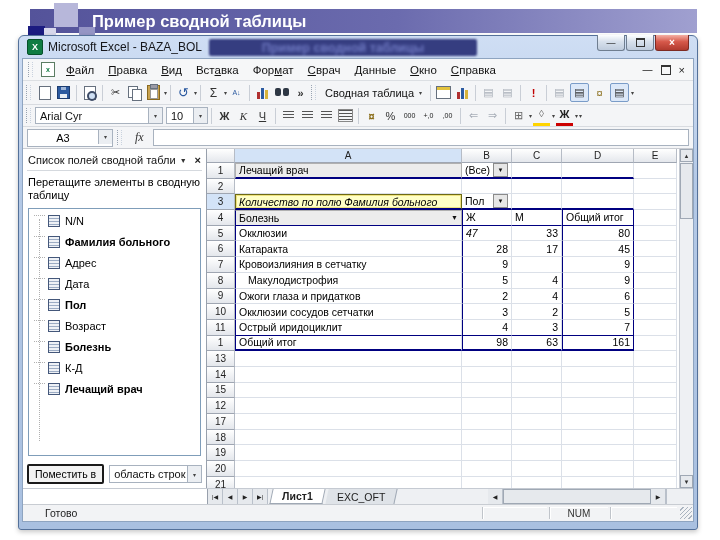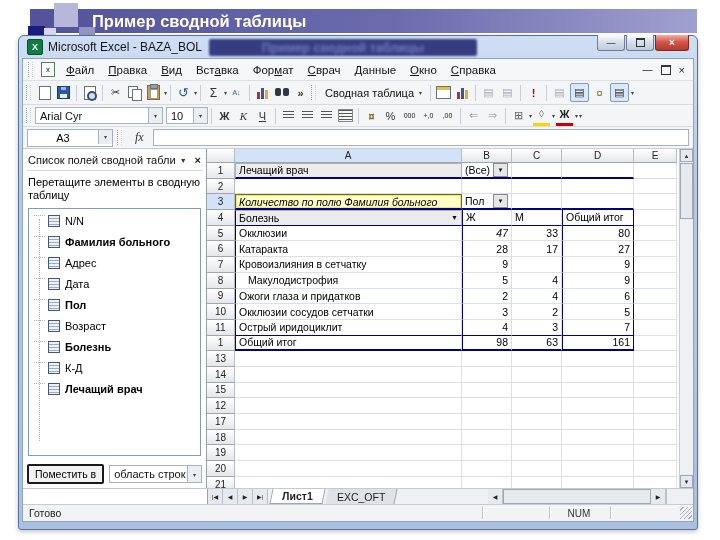--- a/index.html
+++ b/index.html
@@ -152,21 +152,21 @@
   .tnav{width:14px;display:flex;align-items:center;justify-content:center;font-size:6px;color:#222;
     background:#e6e9ed;border-right:1px solid #b9c0ca;flex:none;}
   .sheettab{padding:0 10px;display:flex;align-items:center;font-size:10.5px;color:#222;
     background:#dfe3e8;border-right:1px solid #9fa8b4;transform:skewX(-12deg);margin-left:3px;}
   .sheettab span{transform:skewX(12deg);}
   .sheettab.active{background:#fff;font-weight:bold;border:1px solid #9fa8b4;border-top:none;}
   .tabfill{flex:1;}
   .hthumb{width:148px;background:#e6e9ed;border:1px solid #9fa8b4;box-sizing:border-box;flex:none;margin:0;}
   .tdiv{width:4px;flex:none;border-left:1px solid #b9c0ca;}
   .statusbar{height:16px;display:flex;align-items:center;background:#f2f3f5;border-top:1px solid #c8ccd2;
-    font-size:10.5px;color:#222;padding-left:6px;}
+    font-size:10.5px;color:#222;padding-left:22px;}
   .sseg{height:12px;border-left:1px solid #c0c4ca;box-shadow:inset 1px 1px 0 #fff;margin-left:2px;
     display:flex;align-items:center;justify-content:center;font-size:10px;color:#333;flex:none;}
   .sgrip{width:12px;height:12px;margin:0 1px 0 3px;flex:none;
     background:repeating-linear-gradient(135deg,transparent 0 2px,#aab4c0 2px 3px);}
 </style>
 </head>
 <body>
 
 <div class="abs title-band">
   <span>Пример сводной таблицы</span>
@@ -465,21 +465,21 @@
               <span class="cell nbl nbr nbb" style="width: 72px;">
                 <span style="overflow: hidden; white-space: nowrap;">Общий итог</span>
               </span>
               <span class="cell" style="width: 43px;"></span>
             </div>
             <div class="grow">
               <span class="rhead" style="width: 28px;">5</span>
               <span class="cell nbl" style="width: 227px;">
                 <span style="overflow: hidden; white-space: nowrap;">Окклюзии</span>
               </span>
-              <span class="cell num nbl" style="width: 50px; justify-content: flex-end; font-style: italic;">
+              <span class="cell num nbl" style="width: 50px; justify-content: flex-start; font-style: italic;">
                 <span style="overflow: hidden; white-space: nowrap;">47</span>
               </span>
               <span class="cell num" style="width: 50px; justify-content: flex-end;">
                 <span style="overflow: hidden; white-space: nowrap;">33</span>
               </span>
               <span class="cell num nbl nbr" style="width: 72px; justify-content: flex-end;">
                 <span style="overflow: hidden; white-space: nowrap;">80</span>
               </span>
               <span class="cell" style="width: 43px;"></span>
             </div>
@@ -488,21 +488,21 @@
               <span class="cell nbl" style="width: 227px;">
                 <span style="overflow: hidden; white-space: nowrap;">Катаракта</span>
               </span>
               <span class="cell num nbl" style="width: 50px; justify-content: flex-end;">
                 <span style="overflow: hidden; white-space: nowrap;">28</span>
               </span>
               <span class="cell num" style="width: 50px; justify-content: flex-end;">
                 <span style="overflow: hidden; white-space: nowrap;">17</span>
               </span>
               <span class="cell num nbl nbr" style="width: 72px; justify-content: flex-end;">
-                <span style="overflow: hidden; white-space: nowrap;">27</span>
+                <span style="overflow: hidden; white-space: nowrap;">45</span>
               </span>
               <span class="cell" style="width: 43px;"></span>
             </div>
             <div class="grow">
               <span class="rhead" style="width: 28px;">7</span>
               <span class="cell nbl" style="width: 227px;">
                 <span style="overflow: hidden; white-space: nowrap;">Кровоизлияния в сетчатку</span>
               </span>
               <span class="cell num nbl" style="width: 50px; justify-content: flex-end;">
                 <span style="overflow: hidden; white-space: nowrap;">9</span>

